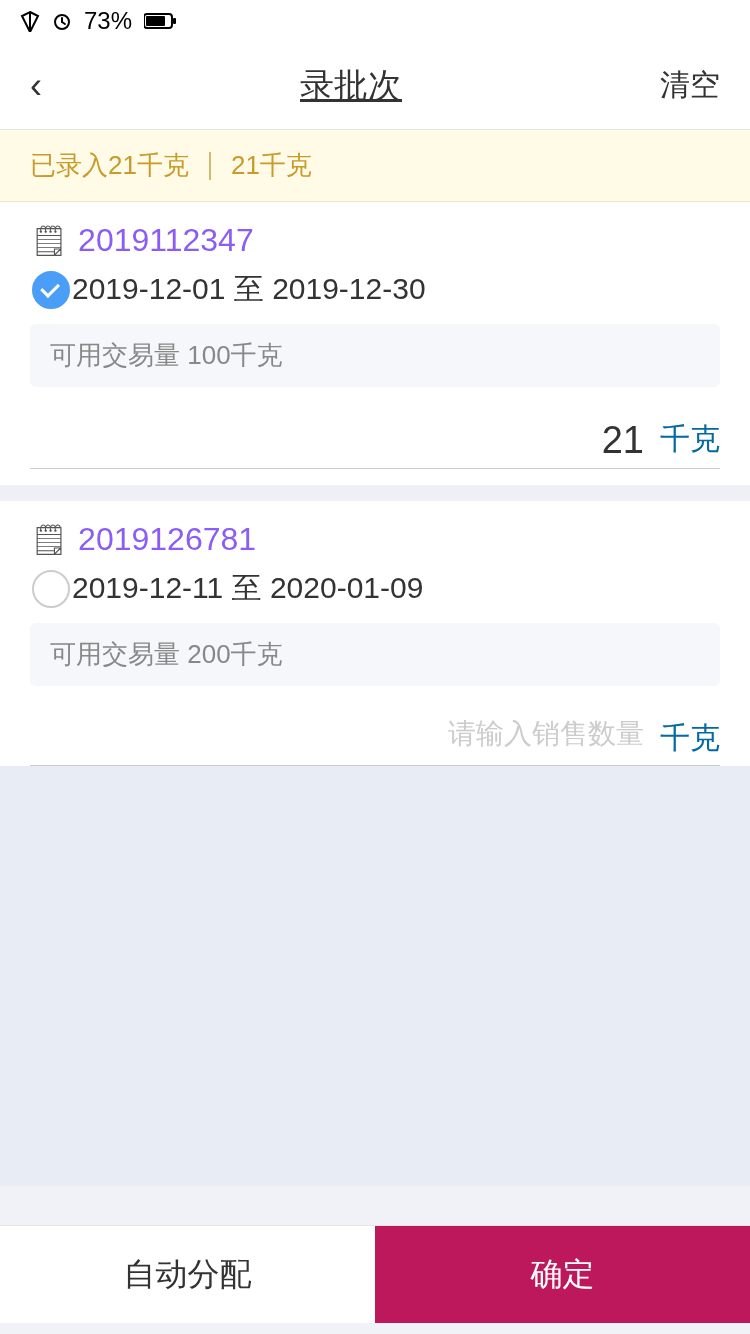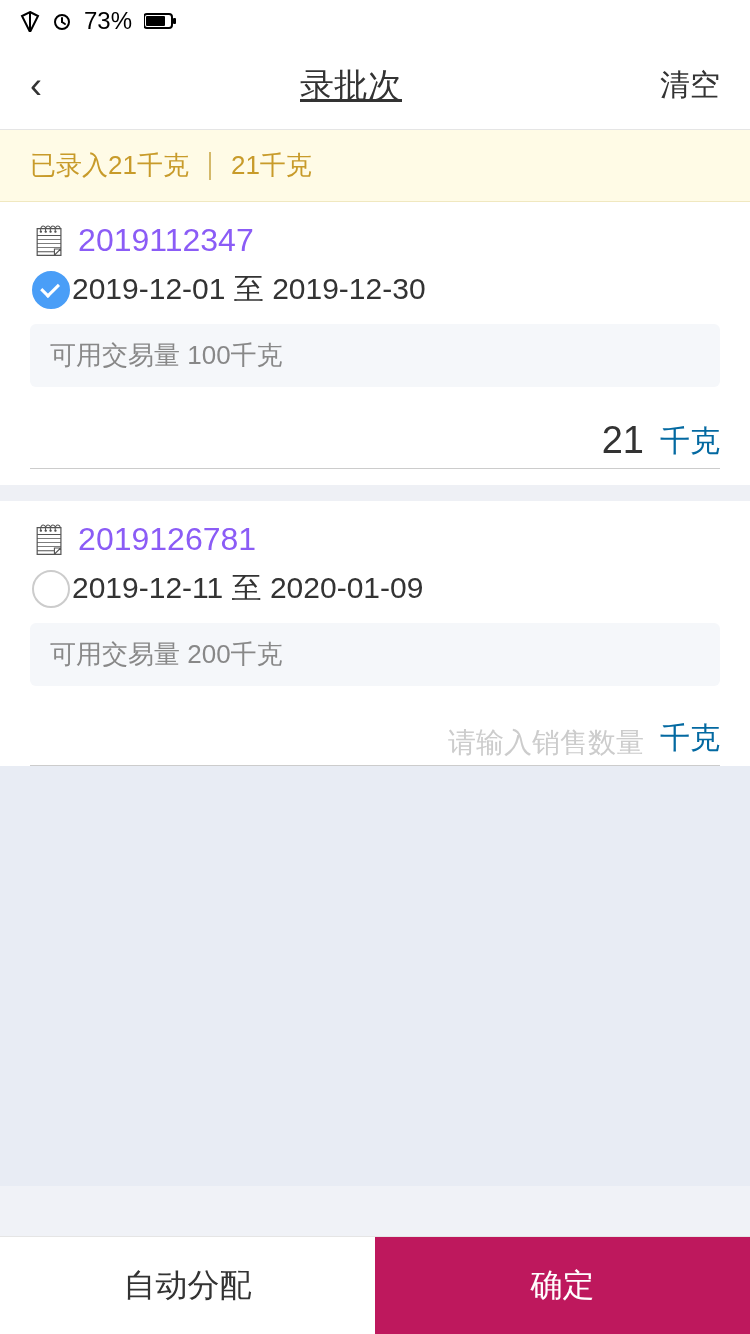--- a/index.html
+++ b/index.html
@@ -161,21 +161,21 @@
       border-radius: 6px;
       padding: 14px 20px;
       font-size: 26px;
       color: #888;
       margin-bottom: 16px;
     }
 
     
     .amount-row {
       display: flex;
-      align-items: flex-end;
+      align-items: flex-start;
       justify-content: flex-end;
       padding: 16px 30px 0 30px;
       gap: 16px;
     }
     .amount-input {
       font-size: 38px;
       color: #333;
       text-align: right;
       border: none;
       outline: none;
@@ -216,21 +216,21 @@
 
     
     .empty-area {
       height: 420px;
       background: #e8ecf4;
     }
 
     
     .bottom-buttons {
       position: fixed;
-      bottom: 0;
+      bottom: 11px;
       left: 0;
       width: 750px;
       height: 98px;
       display: flex;
       background: #fff;
       border-top: 1px solid #e5e5e5;
     }
     .btn-auto {
       flex: 1;
       display: flex;

